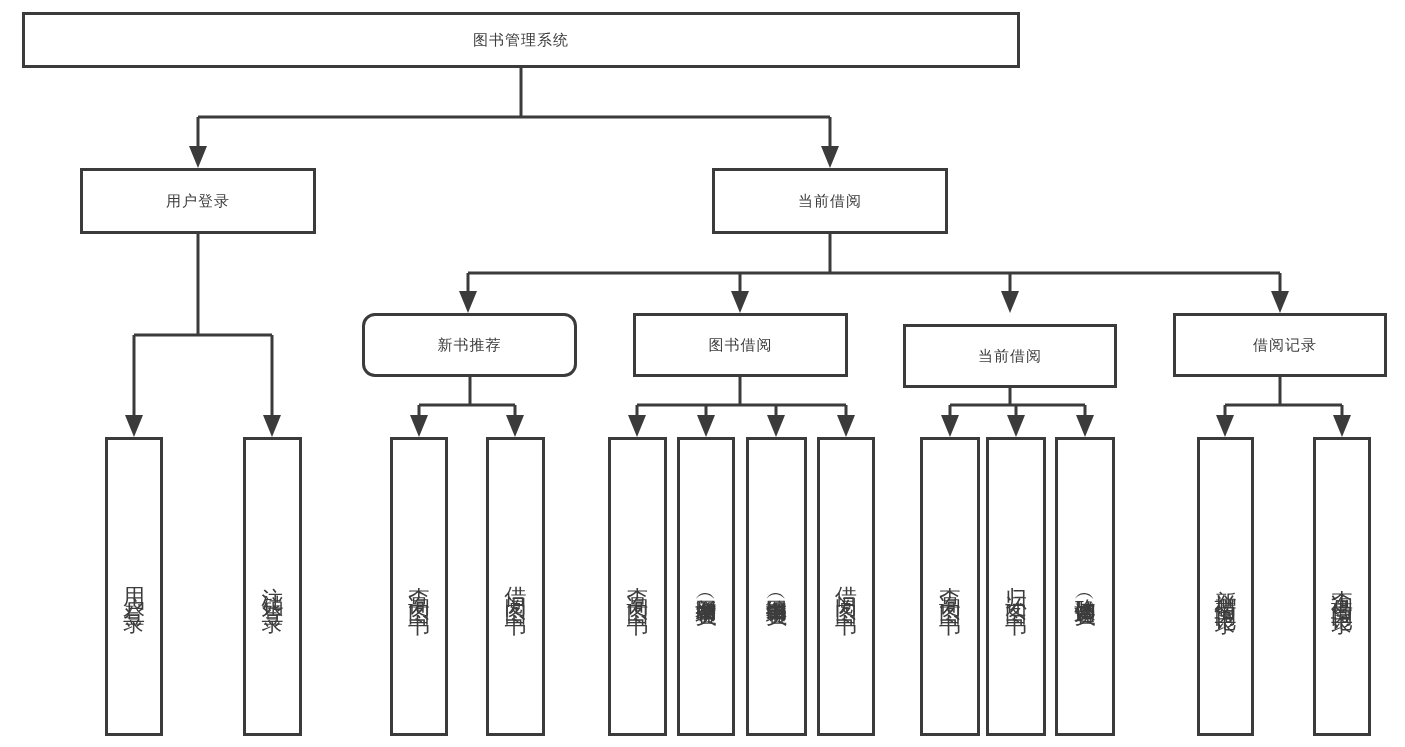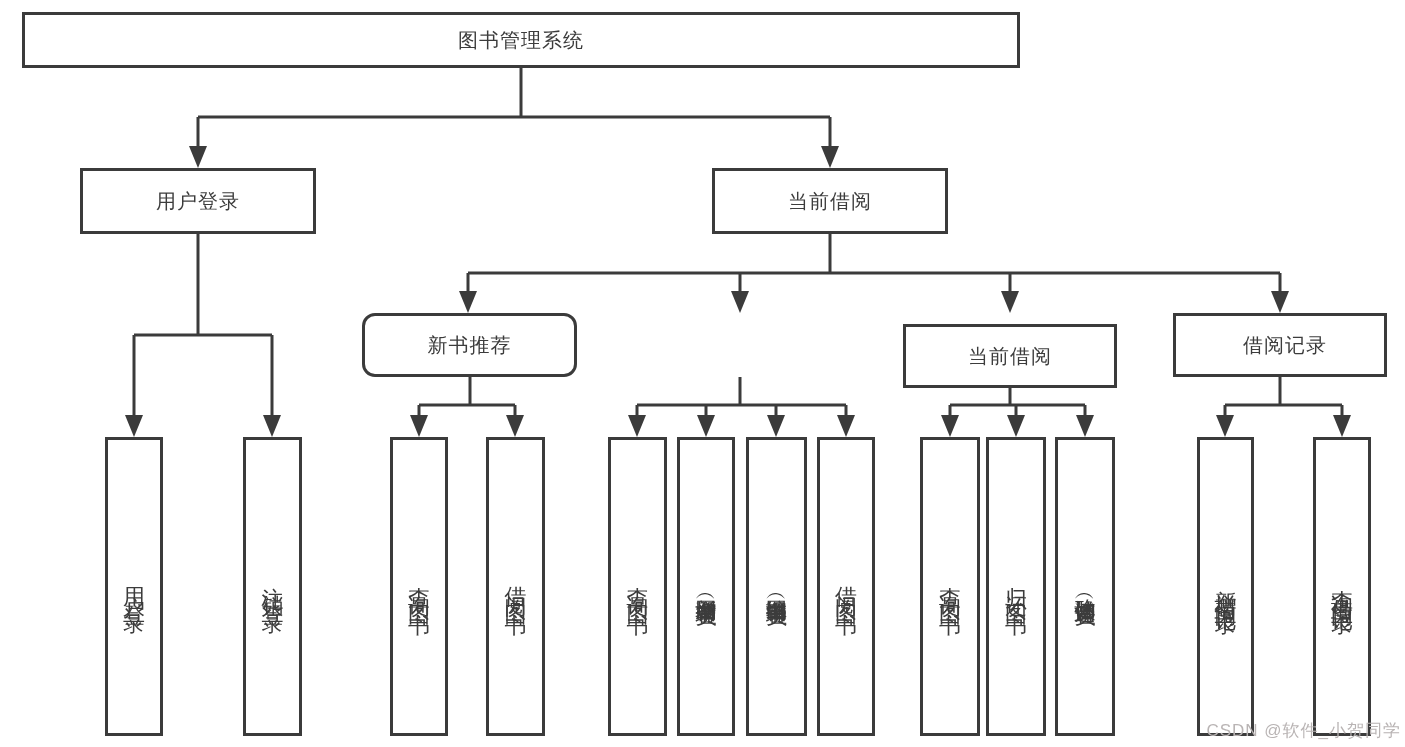--- a/index.html
+++ b/index.html
@@ -26,21 +26,21 @@
     box-sizing: border-box;
     border: 3px solid #3b3b3b;
     background: #ffffff;
     display: flex;
     align-items: center;
     justify-content: center;
     z-index: 1;
     color: #3c3c3c;
   }
   .hbox {
-    font-size: 20px;
+    font-size: 15px;
     letter-spacing: 1px;
   }
   .vbox span {
     writing-mode: vertical-rl;
     text-orientation: mixed;
     font-size: 22px;
     letter-spacing: 9px;
     color: #3c3c3c;
     white-space: nowrap;
   }
@@ -140,20 +140,23 @@
   <div class="node hbox" style="left:80px; top:168px; width:236px; height:66px;">
     <span>用户登录</span>
   </div>
   <div class="node hbox" style="left:712px; top:168px; width:236px; height:66px;">
     <span>当前借阅</span>
   </div>
 
   <div class="node hbox" style="left:362px; top:313px; width:215px; height:64px;border-radius:13px;">
     <span>新书推荐</span>
   </div>
+  <div class="node hbox" style="left:633px; top:313px; width:215px; height:64px;">
+    <span>图书借阅</span>
+  </div>
   <div class="node hbox" style="left:903px; top:324px; width:214px; height:64px;">
     <span>当前借阅</span>
   </div>
   <div class="node hbox" style="left:1173px; top:313px; width:214px; height:64px;padding-left:10px;">
     <span>借阅记录</span>
   </div>
 
   <div class="node vbox" style="left:105px; top:437px; width:58px; height:299px;">
     <span>用户登录</span>
   </div>
@@ -191,15 +194,14 @@
     <span>确认归还（管理员）</span>
   </div>
 
   <div class="node vbox v-mid" style="left:1197px; top:437px; width:57px; height:299px;">
     <span>新增借阅记录</span>
   </div>
   <div class="node vbox v-mid" style="left:1313px; top:437px; width:58px; height:299px;">
     <span>查询借阅记录</span>
   </div>
 
-  <div class="watermark">CSDN @软件_小贺同学</div>
 
 </div>
 
 </body></html>

